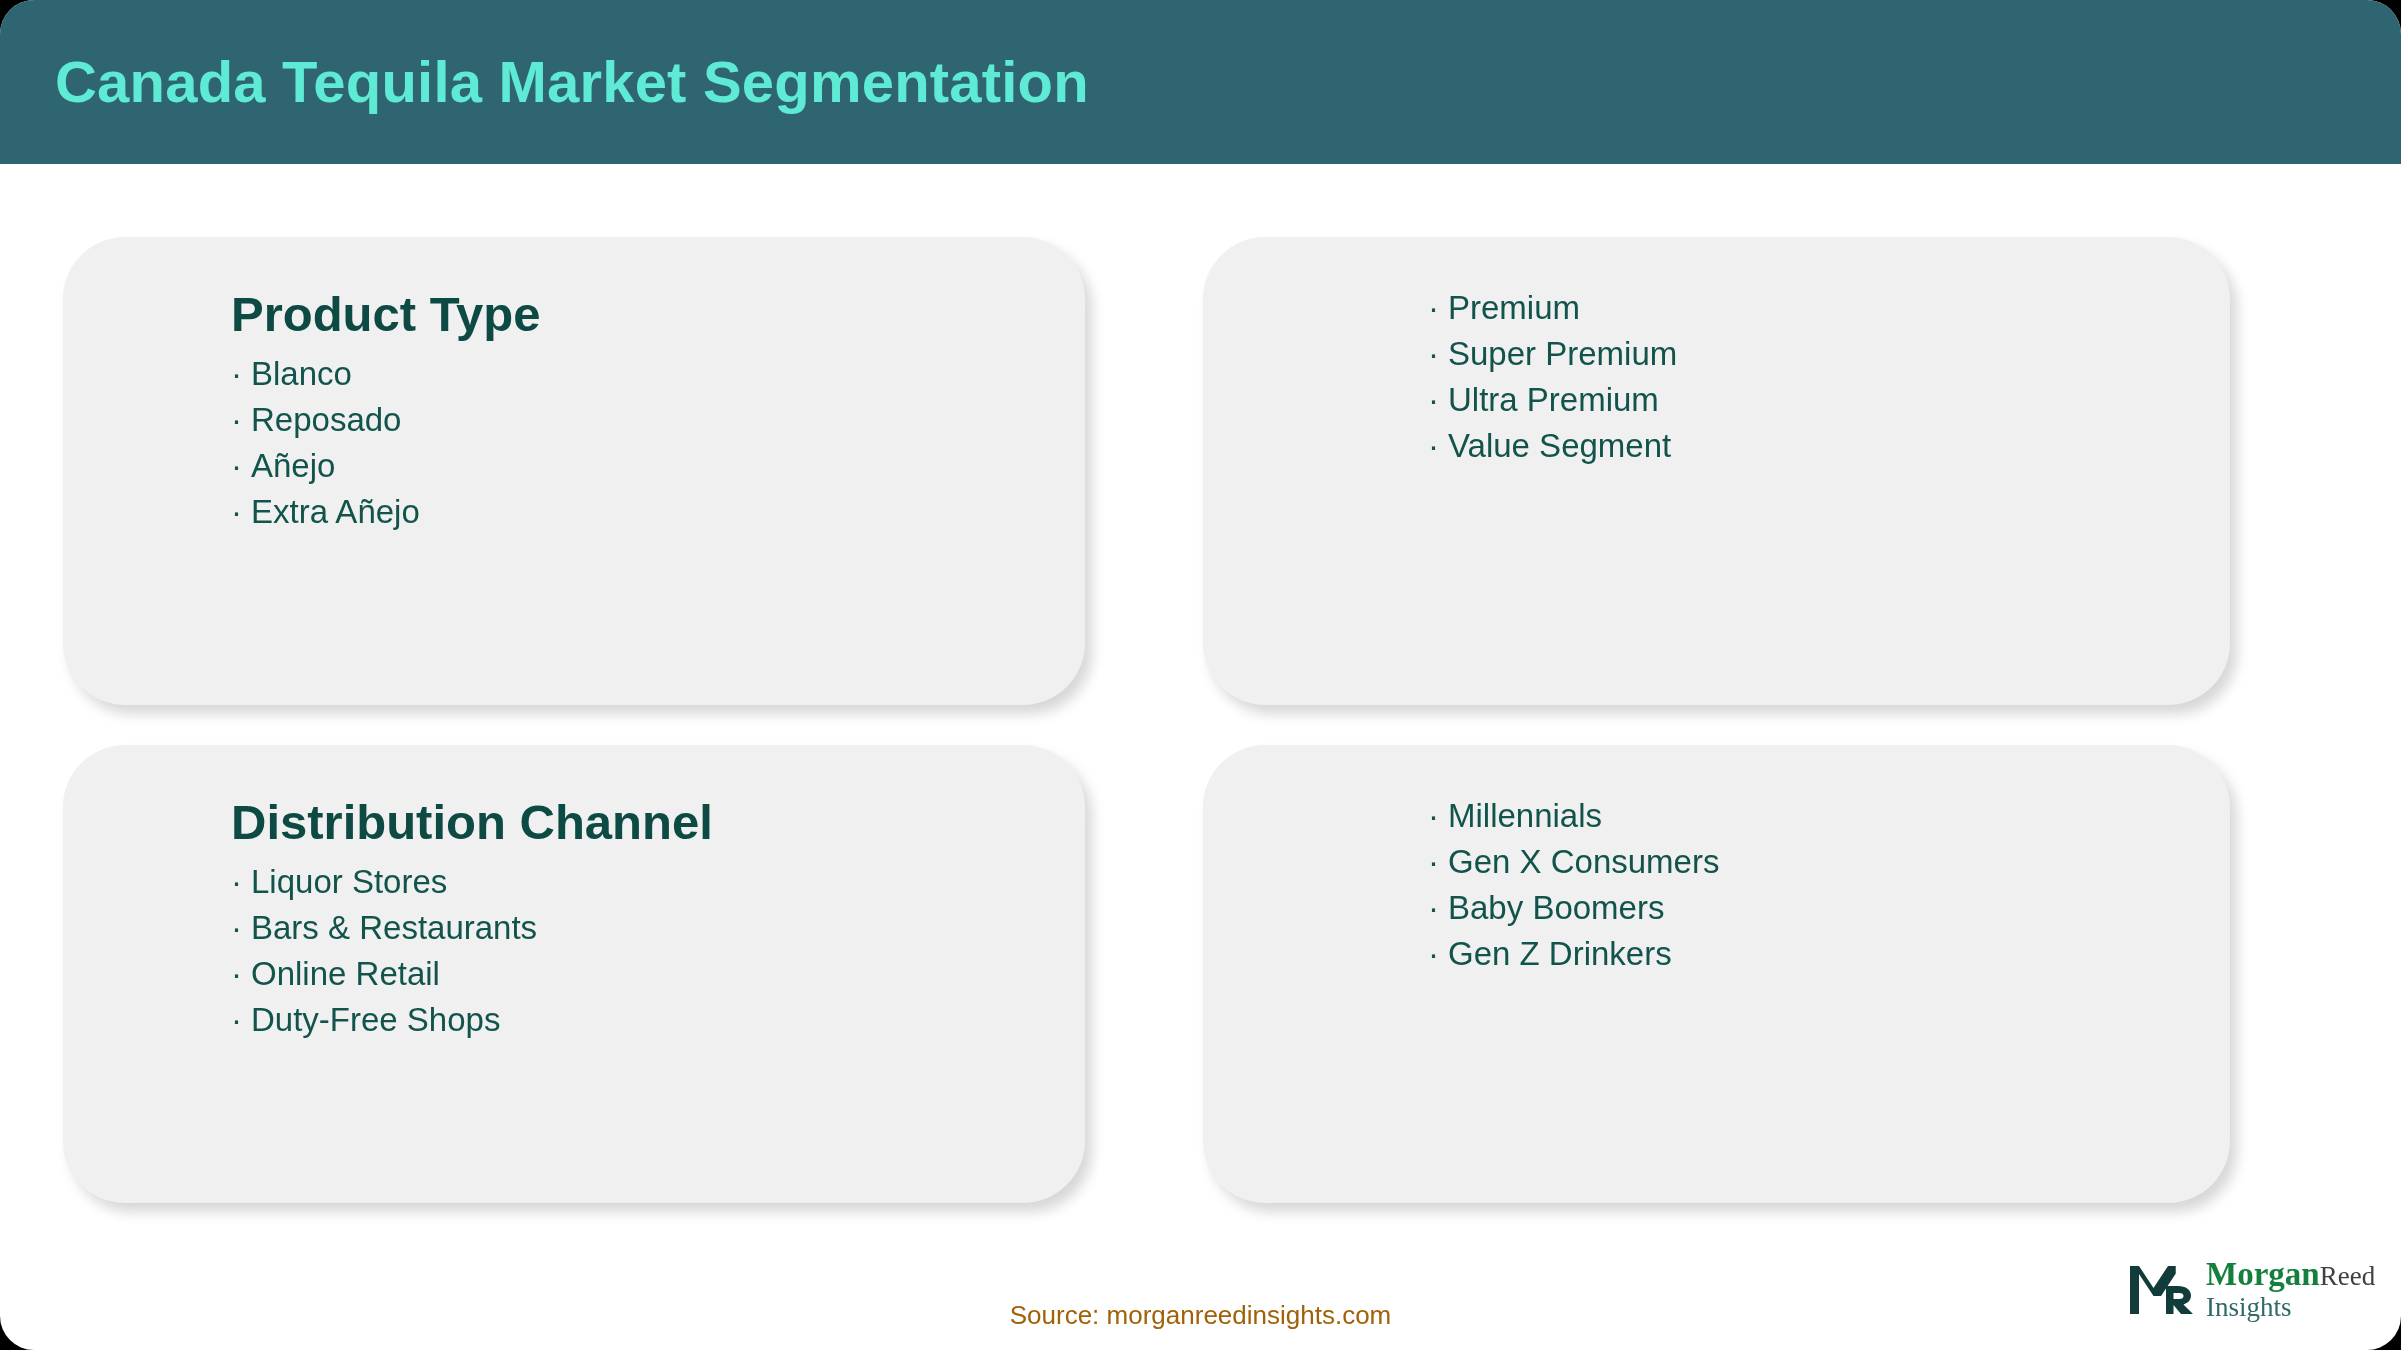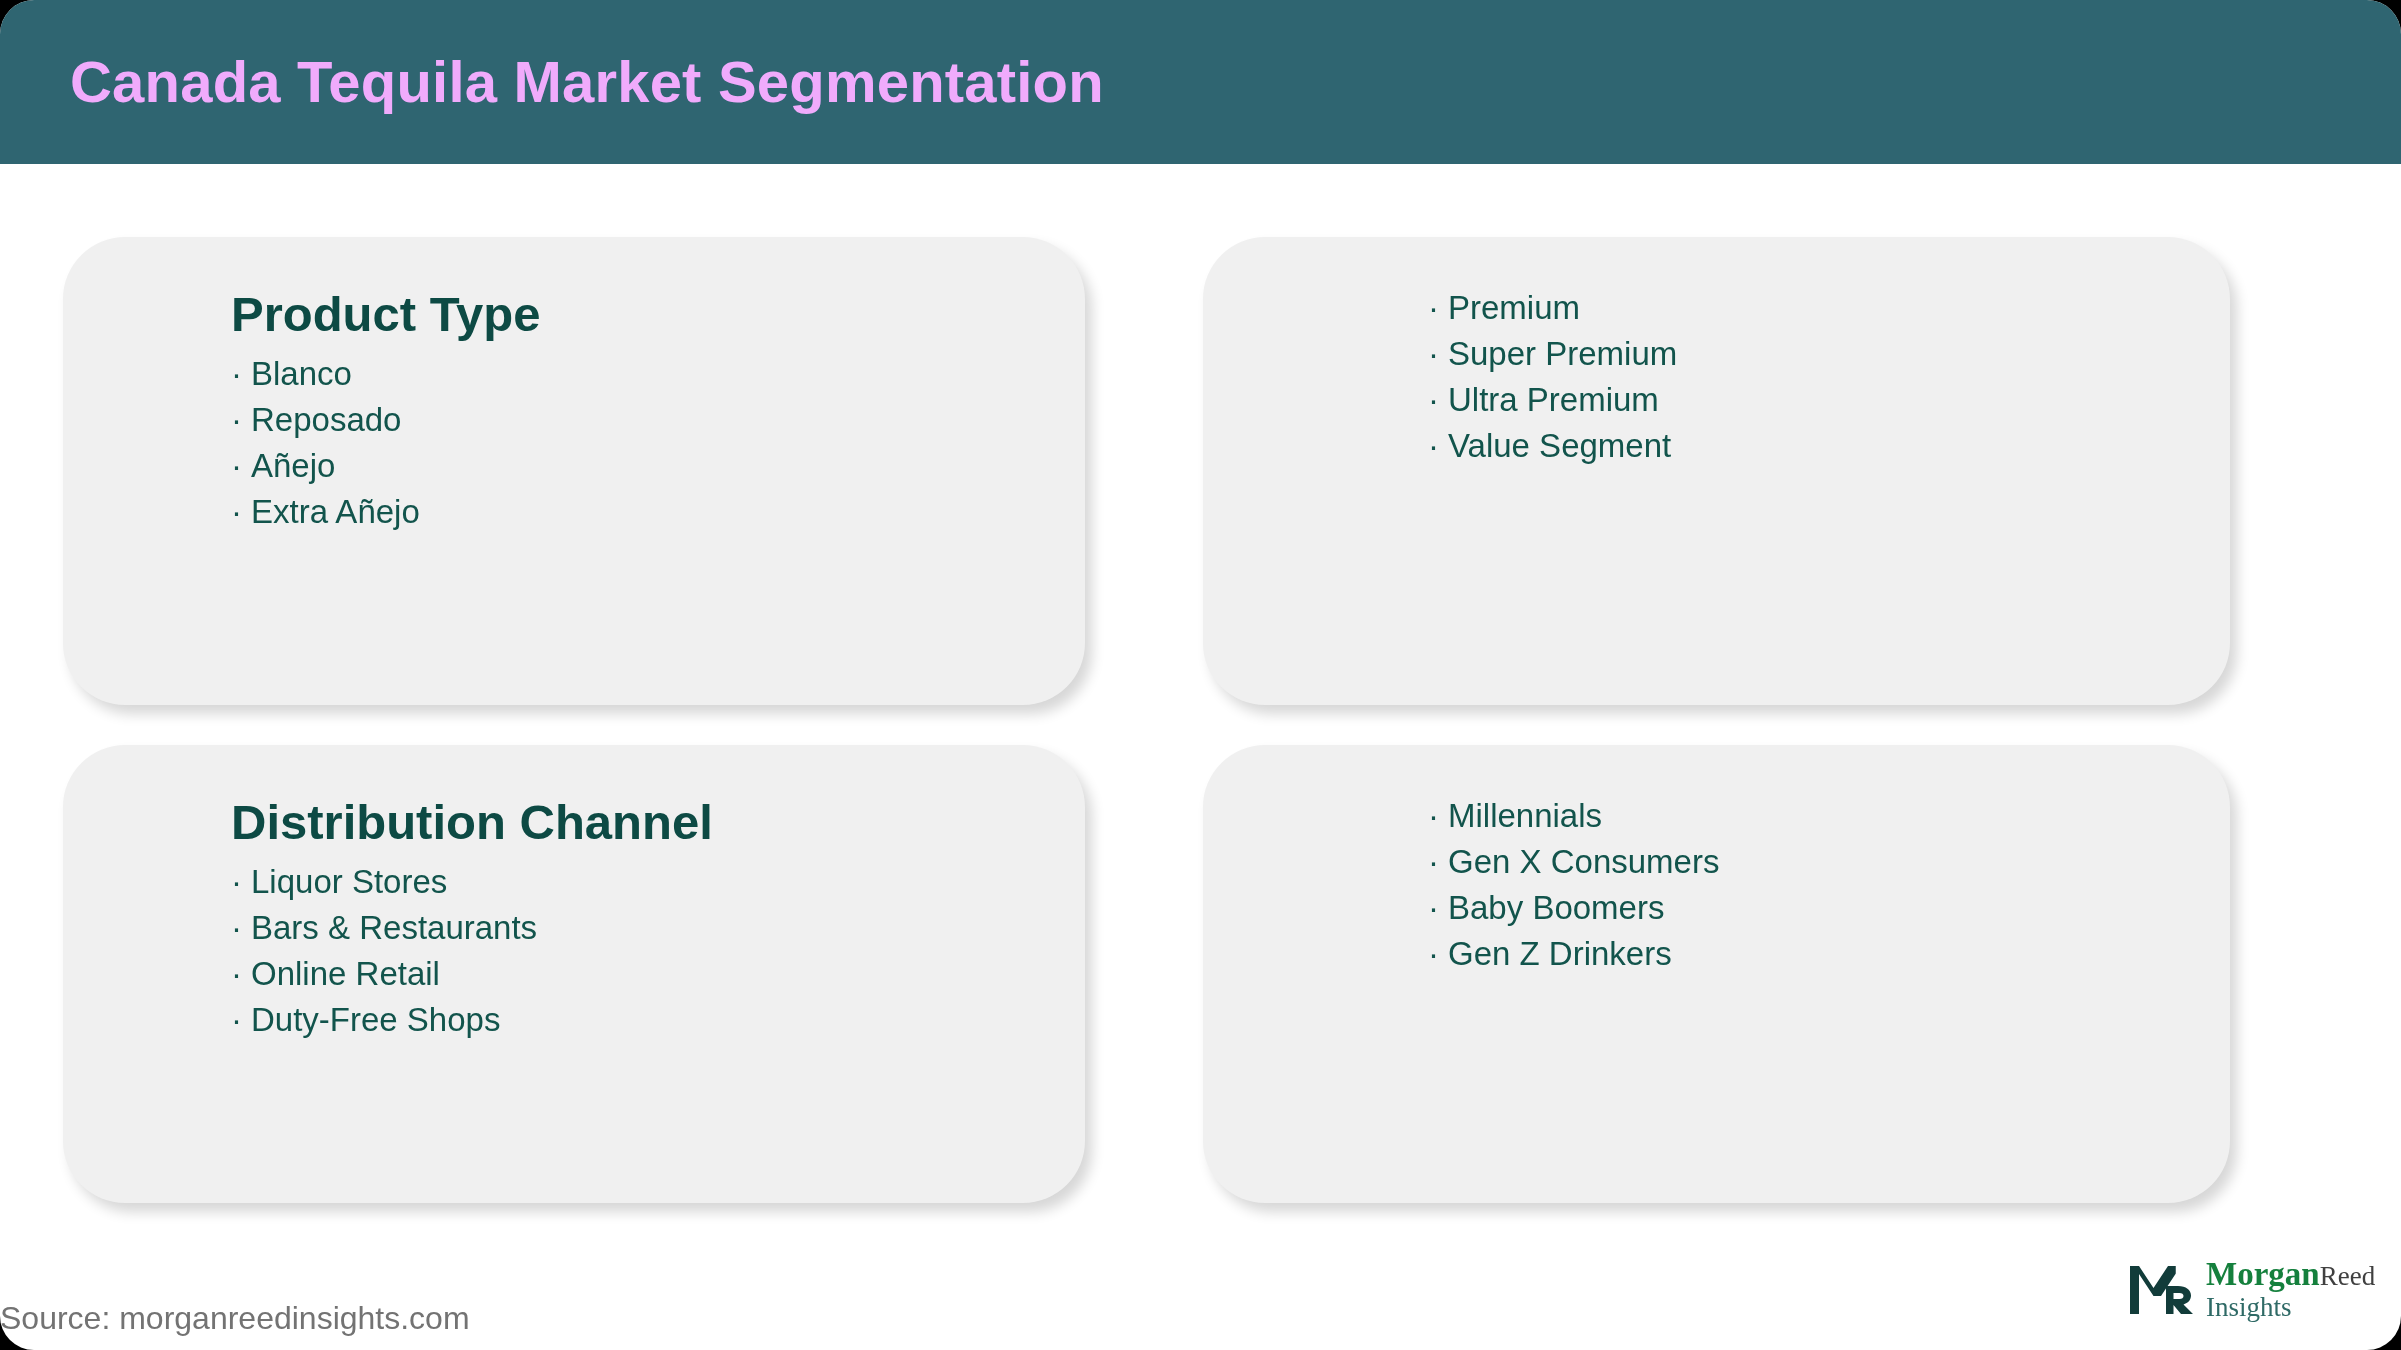--- a/index.html
+++ b/index.html
@@ -26,22 +26,22 @@
   .header-bar {
     position: absolute;
     top: 0; left: 0;
     width: 2401px;
     height: 164px;
     background: #2f6571;
     display: flex;
     align-items: center;
   }
   .header-title {
-    margin-left: 70px;
-    color: #f0abfc;
+    margin-left: 55px;
+    color: #5eead4;
     font-size: 58px;
     font-weight: bold;
     letter-spacing: 0.2px;
     line-height: 1.1;
     white-space: nowrap;
   }
 
   
   .cards-layer { position: absolute; top: 0; left: 0; width: 2401px; height: 1350px; }
 
@@ -112,23 +112,23 @@
     font-size: 26px;
     line-height: 1.2;
     white-space: nowrap;
   }
 
   .source-text {
     position: absolute;
     left: 0;
     top: 1300px;
     width: 2401px;
-    text-align: left;
-    color: #737373;
-    font-size: 32px;
+    text-align: center;
+    color: #a16207;
+    font-size: 26px;
     white-space: nowrap;
   }
 
   
   .logo {
     position: absolute;
     left: 2128px;
     top: 1258px;
     display: flex;
     align-items: center;

